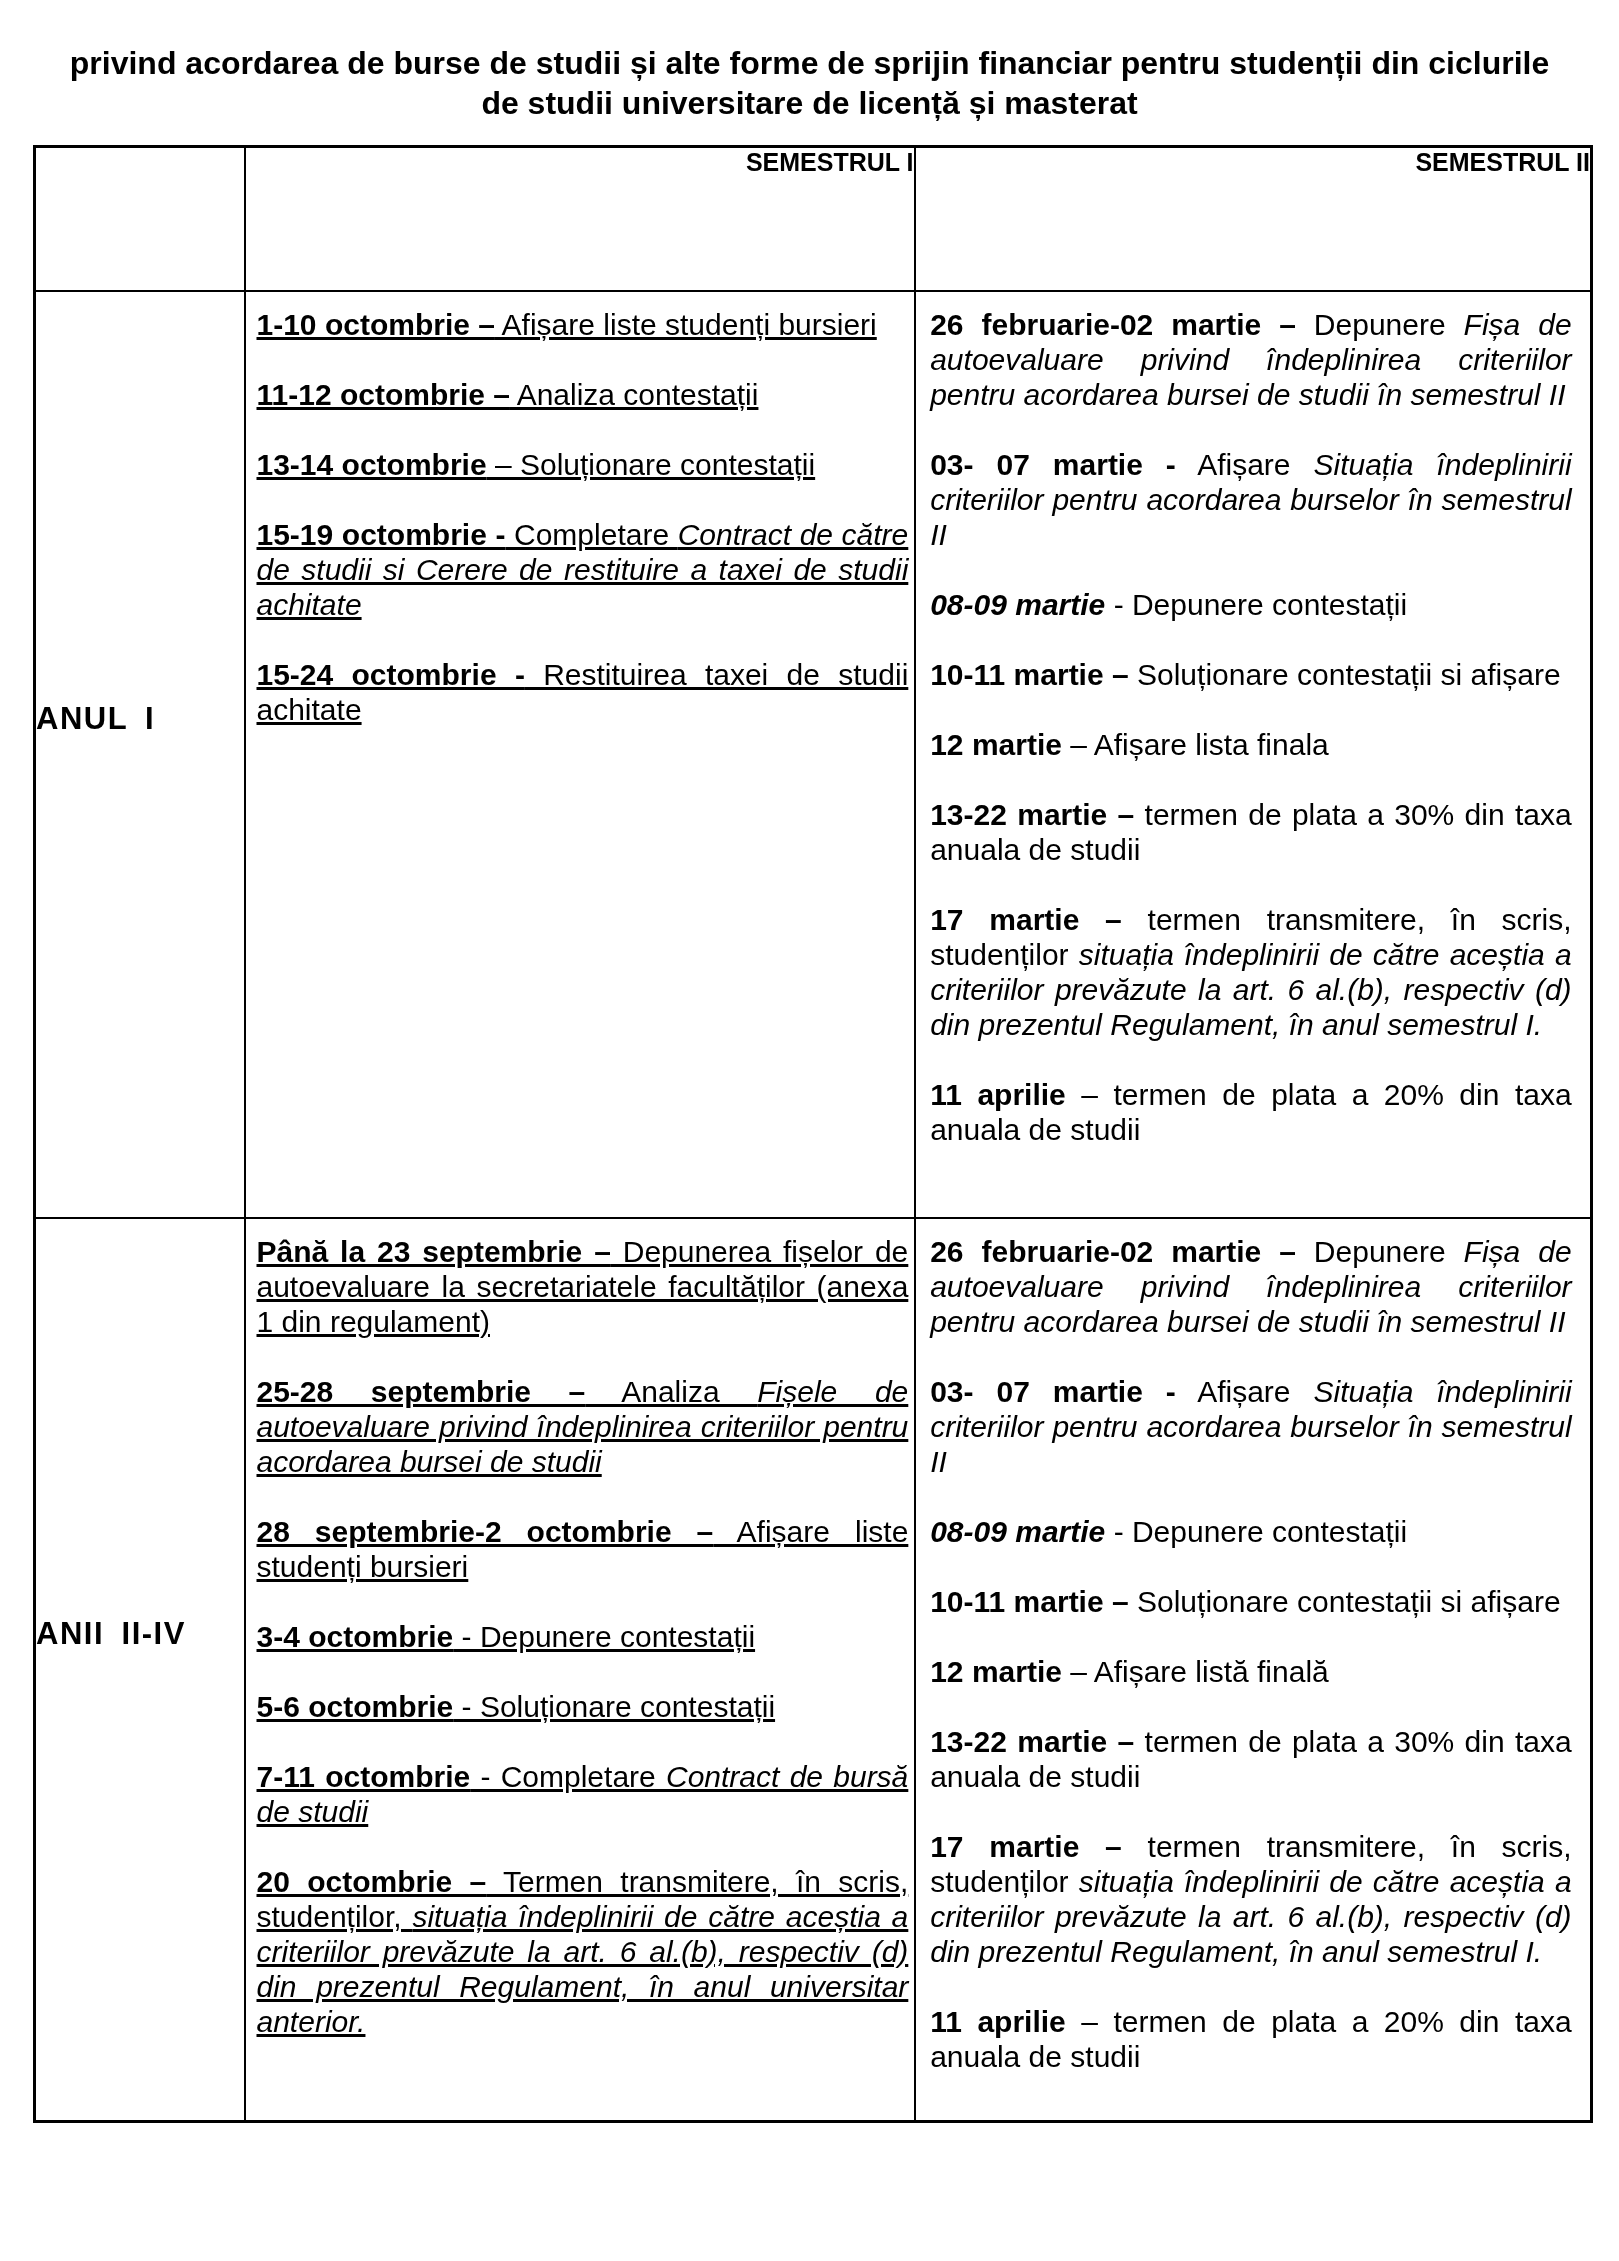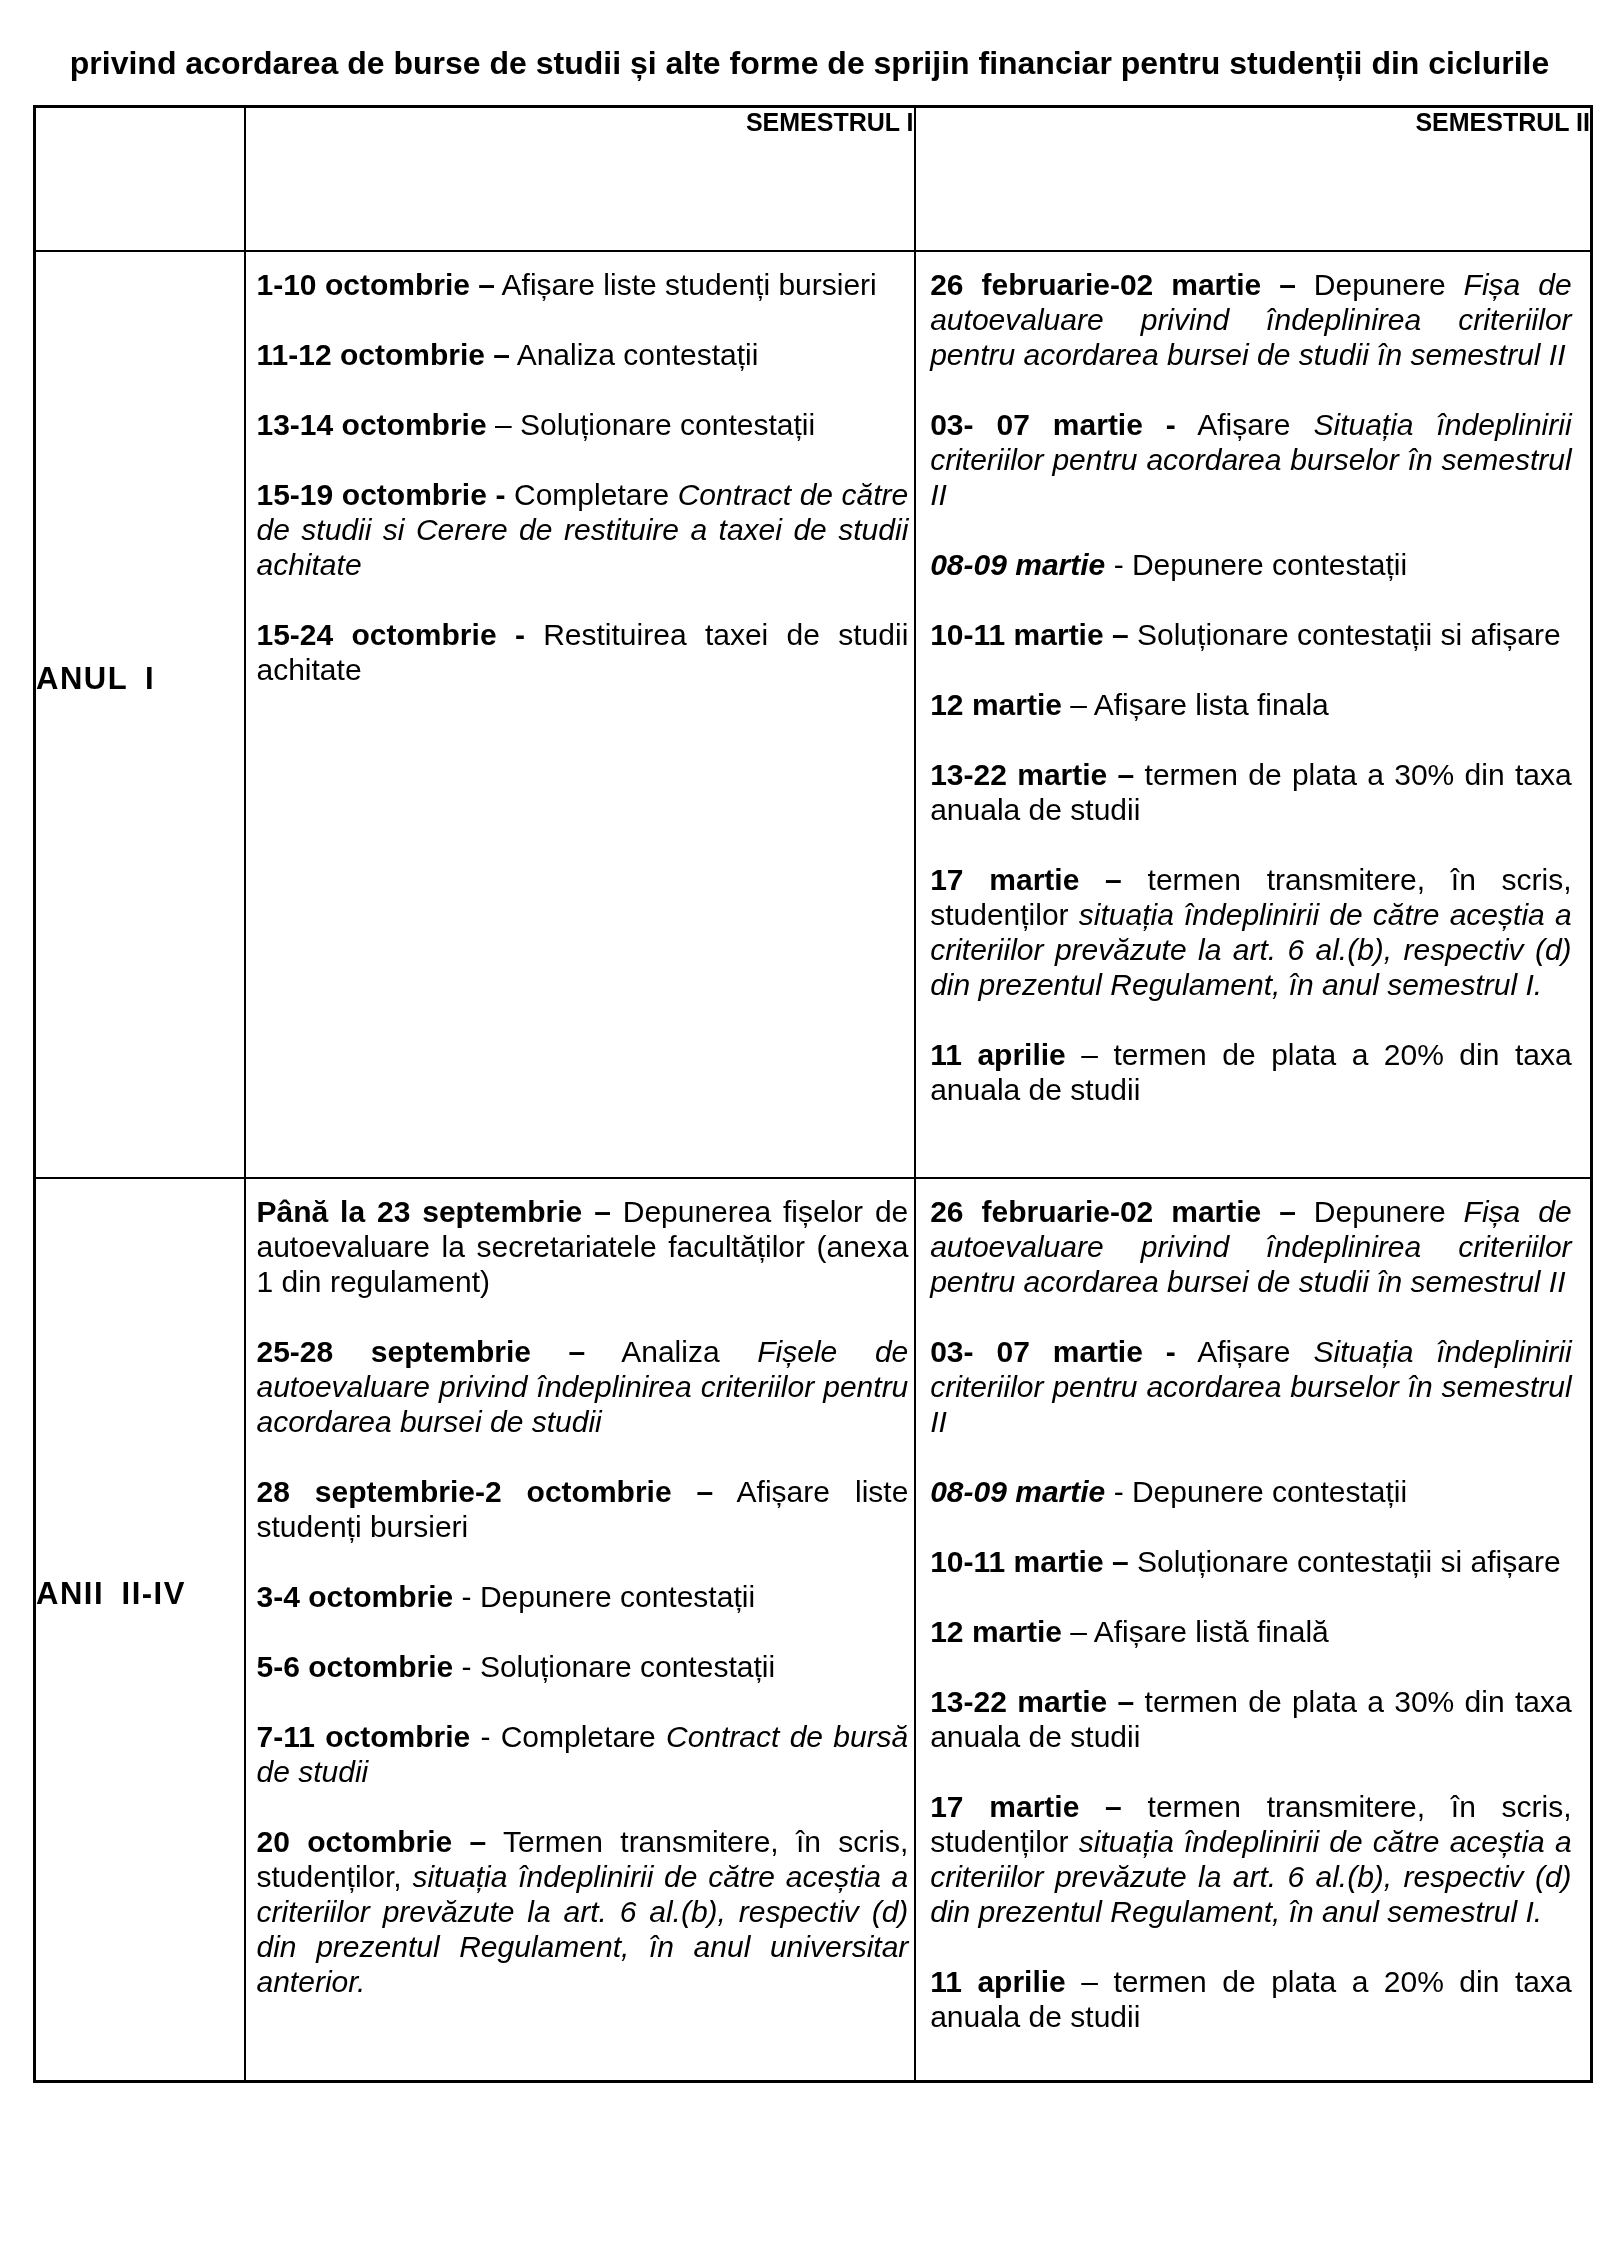--- a/index.html
+++ b/index.html
@@ -67,36 +67,37 @@
     white-space: nowrap;
   }
   td.row-label .label-text { position: relative; top: -35px; }
 
   td.cell {
     vertical-align: top;
     font-size: 30px;
     line-height: 35px;
     text-align: justify;
   }
-  td.cell.sem1-col { padding: 15.5px 5.2px 14.7px 11px; }
+  td.cell.sem1-col { padding: 15.5px 5.2px 14.7px 11px; text-decoration: underline; }
   td.cell.sem2-col { padding: 15.5px 18.4px 14.7px 14.7px; border-radius: 27px; }
 
   .para { margin: 0 0 35px 0; }
   .para:last-child { margin-bottom: 0; }
   .seg-b { font-weight: 700; }
   .seg-i { font-style: italic; }
 </style>
 </head>
 <body>
 
 <div class="page">
 
 
   <h2 class="doc-subtitle">
     <span class="line">privind acordarea de burse de studii și alte forme de sprijin financiar pentru studenții din ciclurile</span>
+    <span class="line">de studii universitare de licență și masterat</span>
   </h2>
 
   <table class="schedule">
     <colgroup>
       <col style="width:210px">
       <col style="width:670px">
       <col style="width:677px">
     </colgroup>
     <thead>
       <tr>

